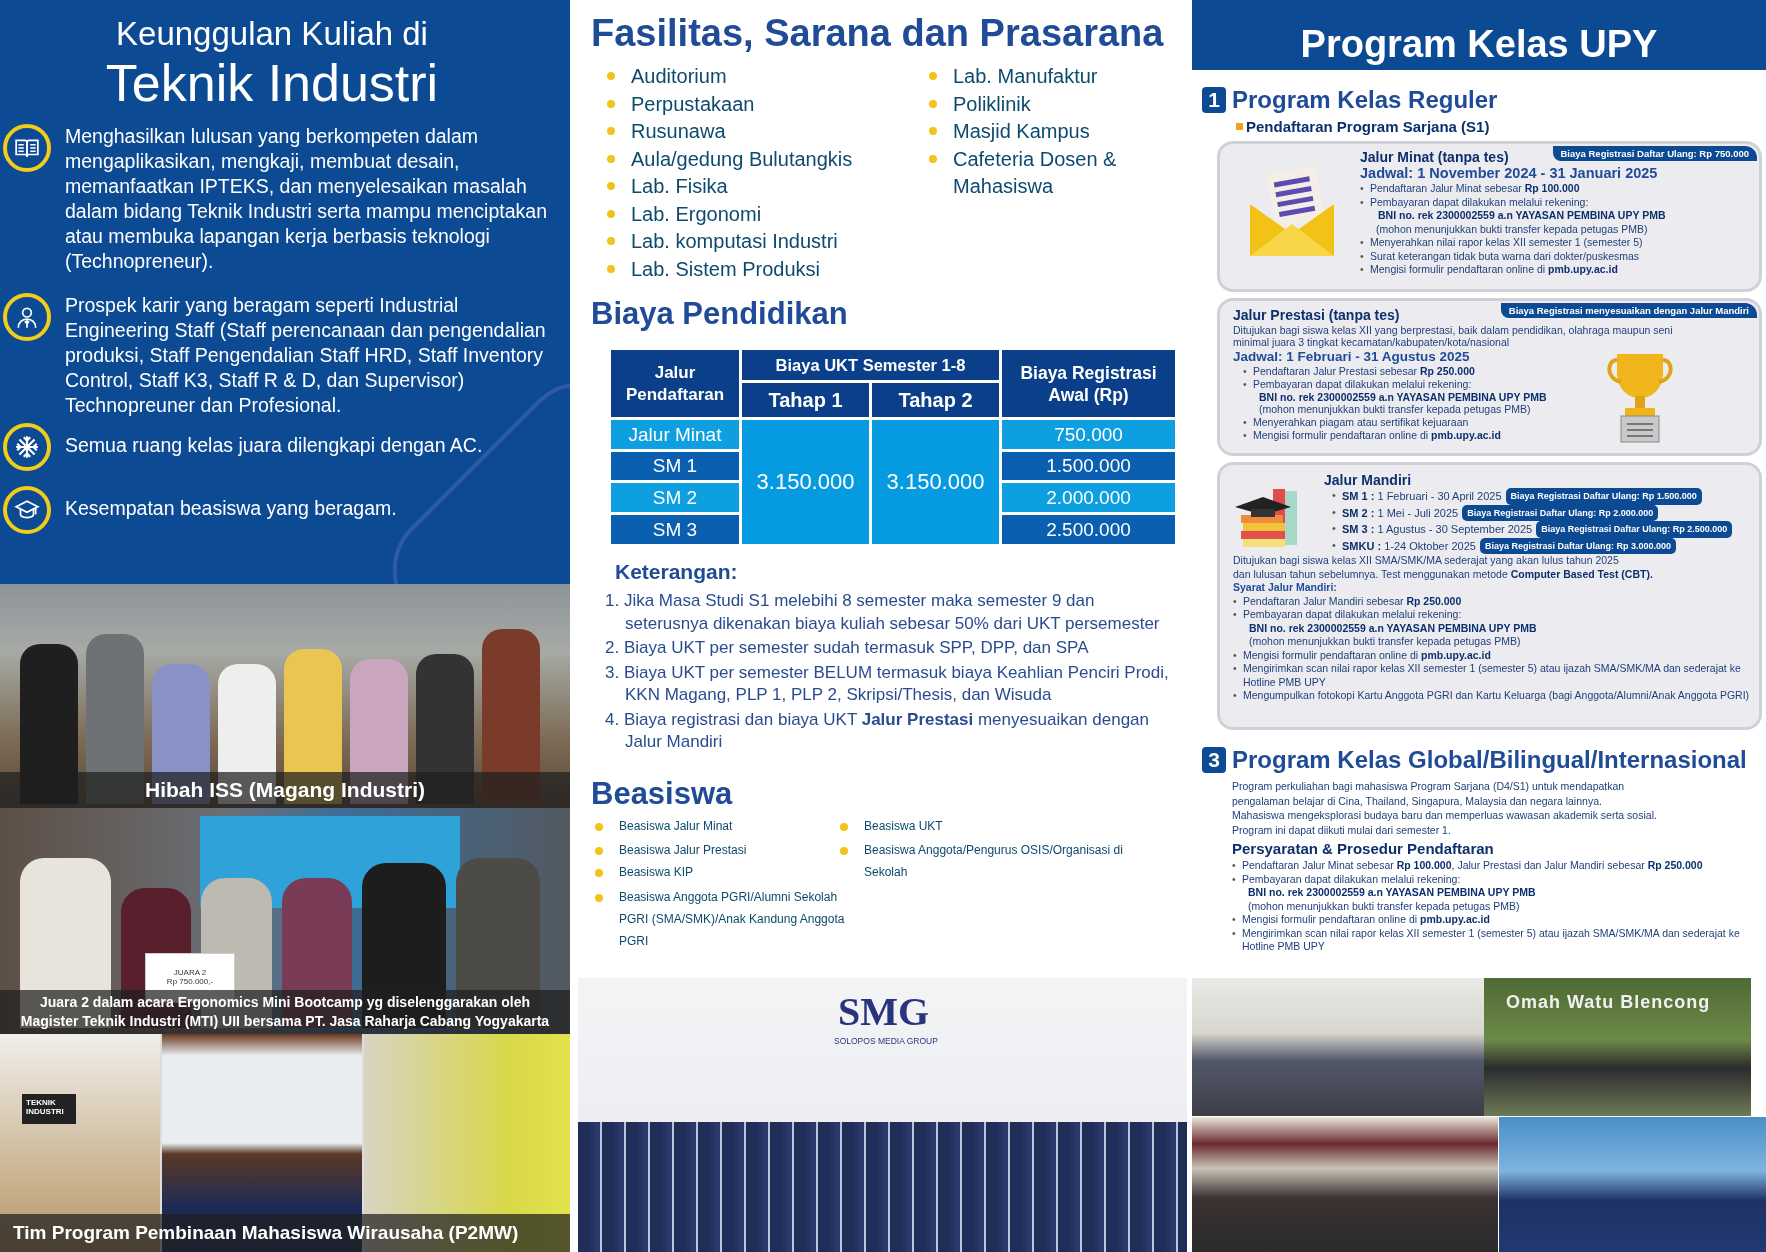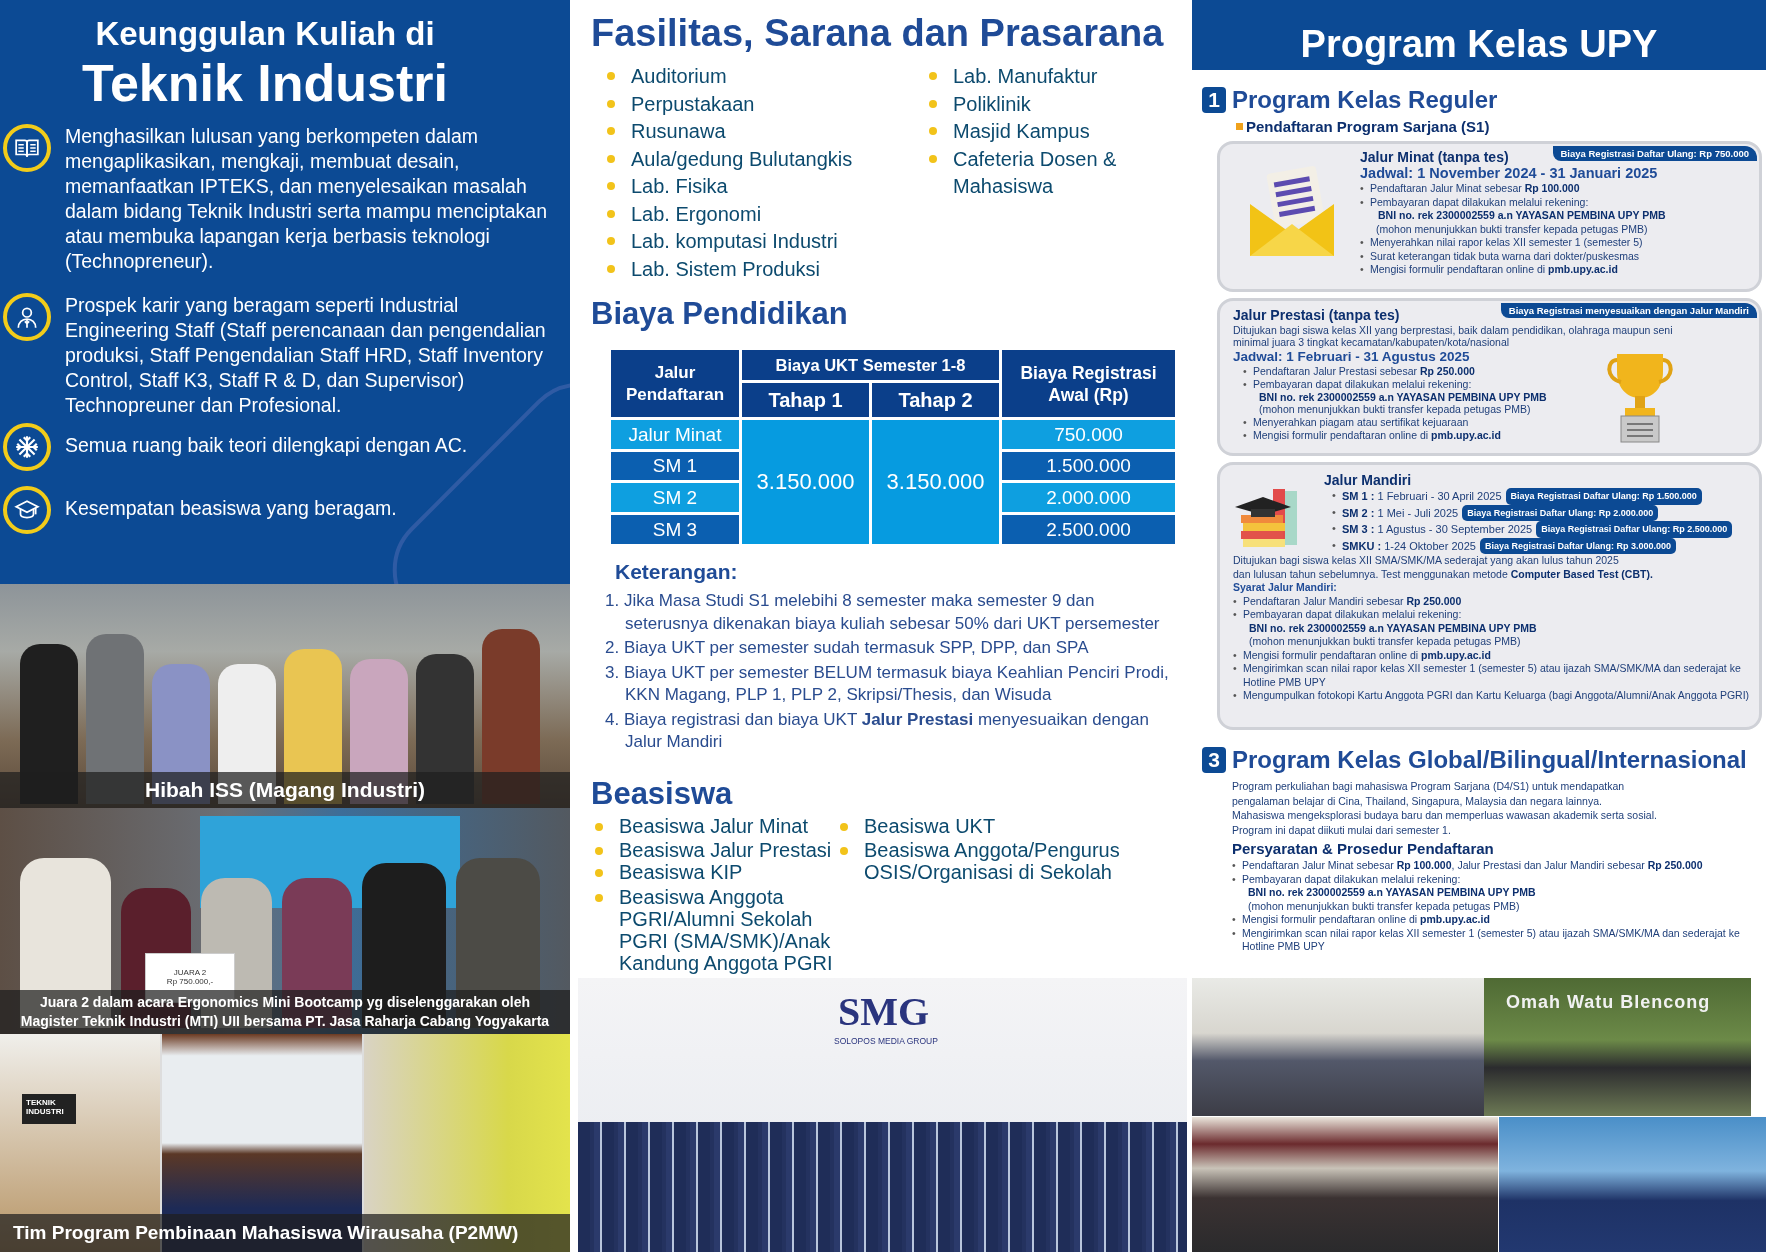--- a/index.html
+++ b/index.html
@@ -1,20 +1,20 @@
 <!DOCTYPE html>
 <html><head>
 <meta charset="utf-8">
 <style>
 *{box-sizing:border-box;margin:0;padding:0}
 body{width:1766px;height:1252px;position:relative;overflow:hidden;background:#fff;font-family:"Liberation Sans","DejaVu Sans",sans-serif;color:#1b3f8a}
 .col{position:absolute;top:0;height:1252px;overflow:hidden}
 
 #left{left:0;width:570px;background:#0c4a94}
-#left .hdr{position:absolute;top:14px;left:0;width:530px;text-align:center;color:#fff;font-weight:bold}
+#left .hdr{position:absolute;top:14px;left:7px;width:530px;text-align:center;color:#fff;font-weight:normal}
 #left .hdr .l1{font-size:33px;line-height:40px}
 #left .hdr .l2{font-size:52px;line-height:58px}
 .feat{position:absolute;left:0;width:560px;display:flex;align-items:flex-start}
 .feat .ic{width:48px;height:48px;border:4px solid #f2cc1a;border-radius:50%;margin-left:3px;margin-right:14px;display:flex;align-items:center;justify-content:center;color:#fff;flex:none}
 .feat .ic svg{width:26px;height:26px}
 .feat .tx{color:#fff;font-size:19.5px;line-height:25px;width:490px}
 .deco{position:absolute;left:430px;top:420px;width:300px;height:300px;border:4px solid #3f63ab;border-radius:60px;transform:rotate(45deg);opacity:.7}
 .photo{position:absolute;left:0;width:570px;overflow:hidden}
 .cap{position:absolute;left:0;right:0;bottom:0;background:rgba(30,30,30,.72);color:#fff;font-weight:bold;text-align:center}
 
@@ -24,21 +24,21 @@
 ul.dots li{position:relative;padding-left:26px;color:#0c4a6e}
 ul.dots li:before{content:"";position:absolute;left:2px;width:8px;height:8px;border-radius:50%;background:#f2c31a}
 .fac li{font-size:20px;line-height:27.5px}
 .fac li:before{top:9px}
 table.fee{position:absolute;left:33px;top:347px;border-collapse:separate;border-spacing:3px;font-family:"Liberation Sans",sans-serif}
 table.fee th{background:#0b3f8a;color:#fff;font-weight:bold;text-align:center}
 table.fee td{color:#fff;text-align:center;font-size:19px}
 .c-lt{background:#0e9fe0}.c-dk{background:#0b5fb0}.c-md{background:#069be0}
 ol.ket{position:absolute;left:30px;top:590px;width:575px;list-style:none;color:#2a4c8f;font-size:17px;line-height:22.5px}
 ol.ket li{padding-left:20px;text-indent:-20px;margin-bottom:2px}
-.bea li{font-size:20px;line-height:22px;margin-bottom:0}
+.bea li{font-size:12px;line-height:22px;margin-bottom:0}
 .bea li:before{top:8px}
 
 #right{left:1192px;width:574px;background:#fff}
 #right .banner{position:absolute;top:0;left:0;width:574px;height:70px;background:#0c4a94;color:#fff;font-weight:bold;font-size:38px;text-align:center;line-height:88px}
 .sec{position:absolute;display:flex;align-items:center;font-weight:bold;color:#1f4b97}
 .sec .num{background:#0c4a94;color:#fff;border-radius:4px;width:24px;height:26px;font-size:21px;line-height:26px;text-align:center;margin-right:6px}
 .card{position:absolute;left:25px;width:545px;background:#ececf0;border:3px solid #cfd1d7;border-radius:16px}
 .card .badge{position:absolute;right:2px;top:2px;background:#0c4a94;color:#fff;font-size:9.5px;font-weight:bold;padding:2px 8px;border-radius:0 12px 0 8px}
 .pill{display:inline-block;background:#0c4a94;color:#fff;font-size:9px;font-weight:bold;padding:1px 5px;border-radius:5px;margin-left:4px;vertical-align:1px}
 .small{font-size:10.5px;line-height:13.5px;color:#1f3f7a}
@@ -79,21 +79,21 @@
       </span>
     <span class="tx">Prospek karir yang beragam seperti Industrial Engineering Staff (Staff perencanaan dan pengendalian produksi, Staff Pengendalian Staff HRD, Staff Inventory Control, Staff K3, Staff R &amp; D, dan Supervisor) Technopreuner dan Profesional.</span>
   </div>
   <div class="feat" style="top:423px">
     <span class="ic">
         <svg viewBox="0 0 24 24" fill="none" stroke="#fff" stroke-width="2">
           <path d="M12 2v20M2 12h20M5 5l14 14M19 5L5 19"></path>
           <path d="M9 3l3 3 3-3M9 21l3-3 3 3M3 9l3 3-3 3M21 9l-3 3 3 3"></path>
         </svg>
       </span>
-    <span class="tx" style="padding-top:10px">Semua ruang baik teori dilengkapi dengan AC.</span>
+    <span class="tx" style="padding-top:10px">Semua ruang kelas juara dilengkapi dengan AC.</span>
   </div>
   <div class="feat" style="top:486px">
     <span class="ic">
         <svg viewBox="0 0 24 24" fill="none" stroke="#fff" stroke-width="1.6">
           <path d="M2 9l10-5 10 5-10 5z"></path>
           <path d="M6 11v5c0 2 3 3 6 3s6-1 6-3v-5"></path>
           <path d="M20 10v6"></path>
         </svg>
       </span>
     <span class="tx" style="padding-top:10px">Kesempatan beasiswa yang beragam.</span>

